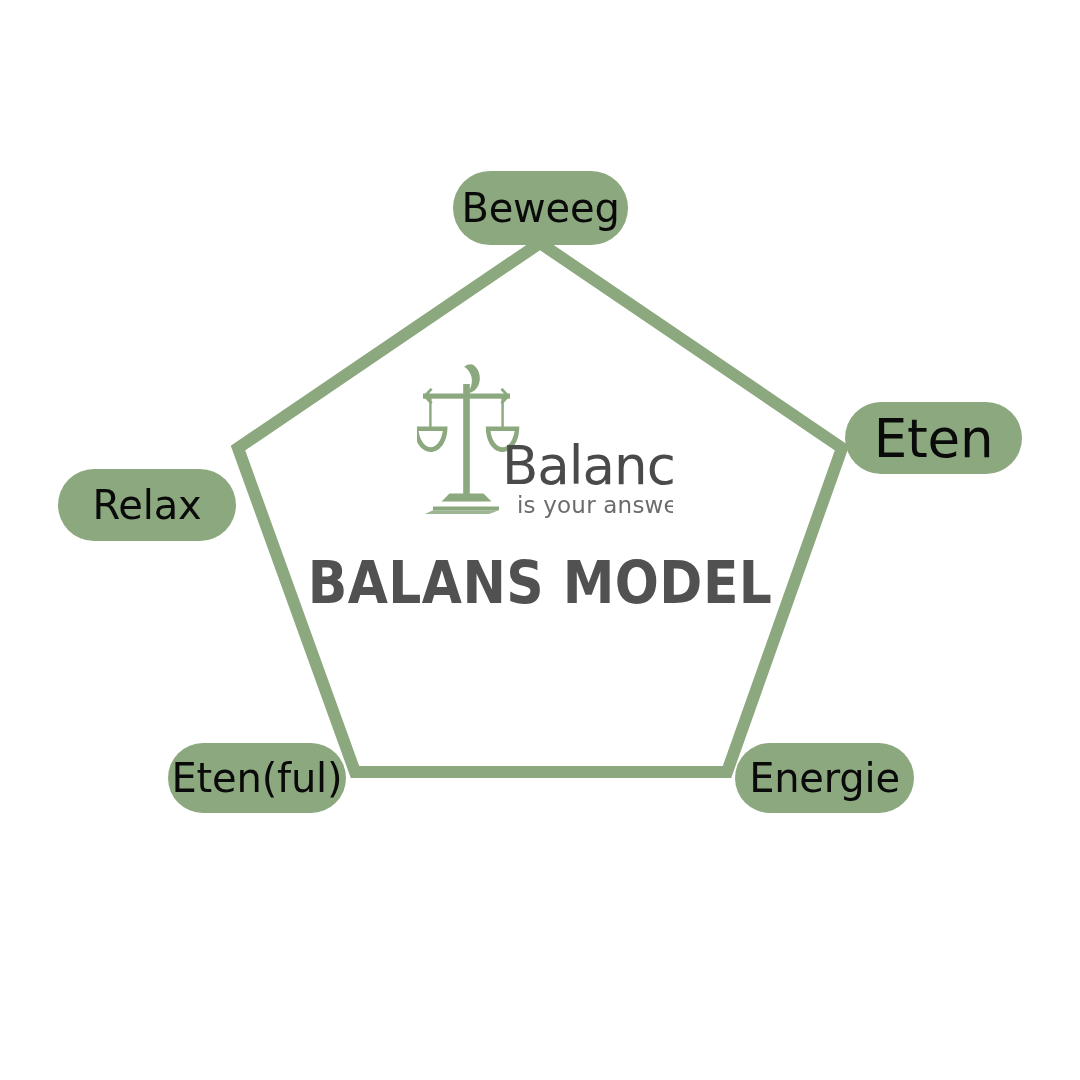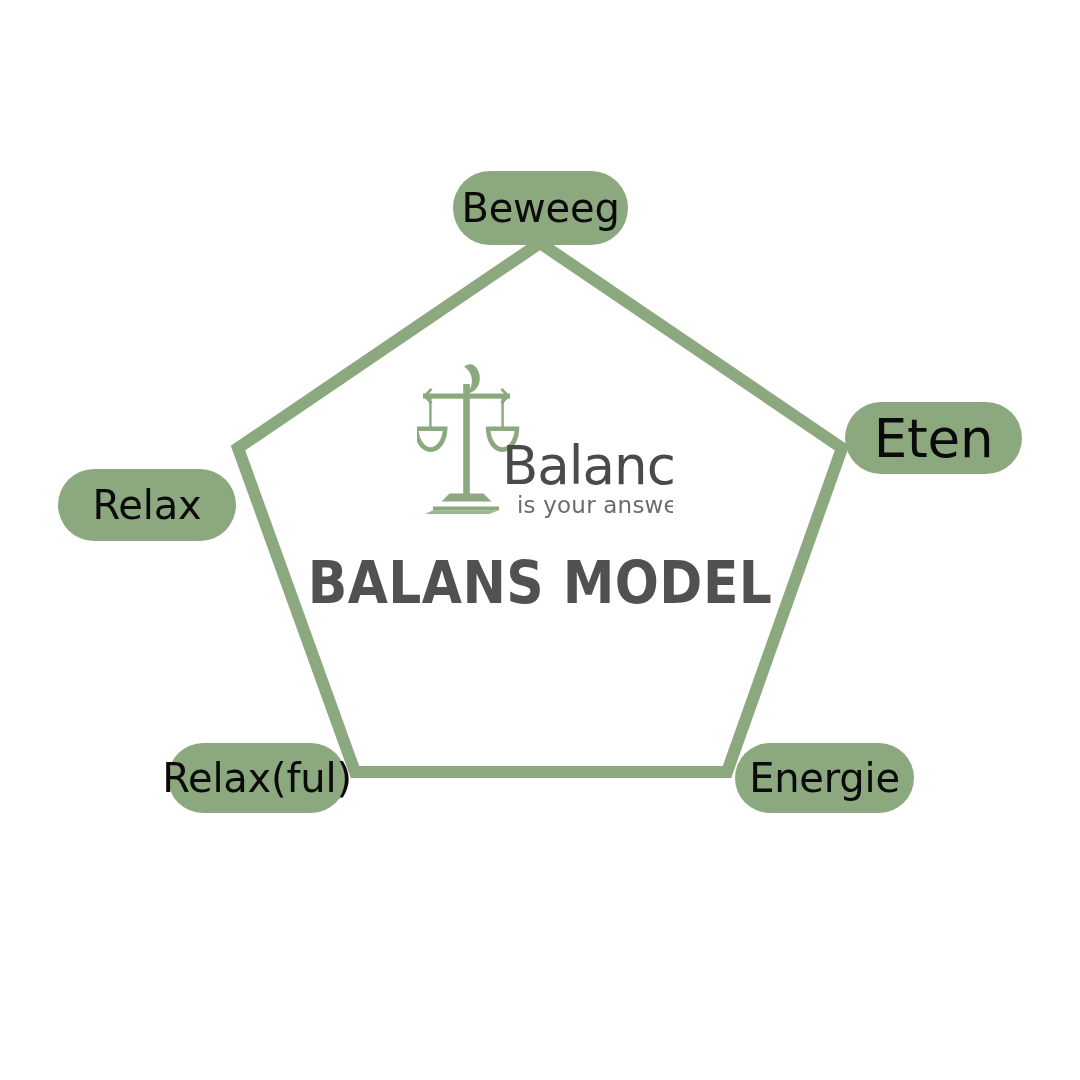--- a/index.html
+++ b/index.html
@@ -95,21 +95,21 @@
 
   <div class="pill" id="pill-relax" style="background: rgb(140, 168, 126); color: rgb(10, 10, 10);">
     <span>Relax</span>
   </div>
 
   <div class="pill" id="pill-eten" style="background: rgb(140, 168, 126); color: rgb(10, 10, 10);">
     <span>Eten</span>
   </div>
 
   <div class="pill" id="pill-mindful" style="background: rgb(140, 168, 126); color: rgb(10, 10, 10);">
-    <span>Relax(ful)</span>
+    <span>Eten(ful)</span>
   </div>
 
   <div class="pill" id="pill-energie" style="background: rgb(140, 168, 126); color: rgb(10, 10, 10);">
     <span>Energie</span>
   </div>
 
   <div id="logo-block">
     <svg id="logo-svg" viewBox="0 0 256 158">
 
       <path fill="#8CA87E" d="M56.5 3.0 C63.5 8.0 65.0 19.5 59.6 26.2

